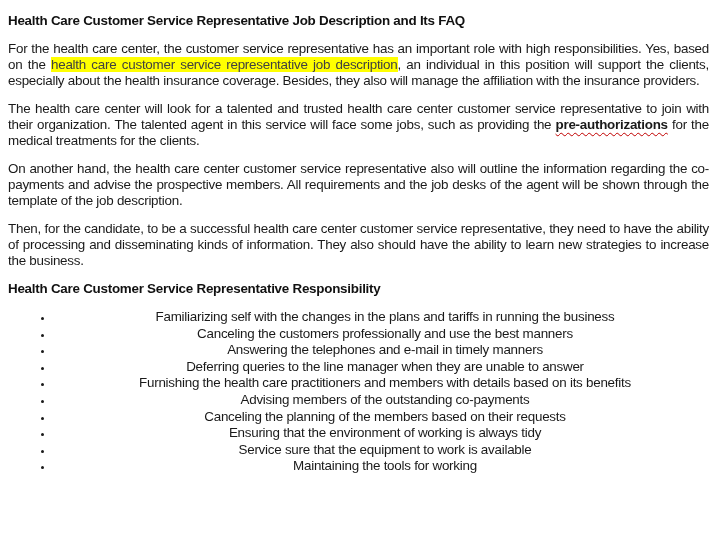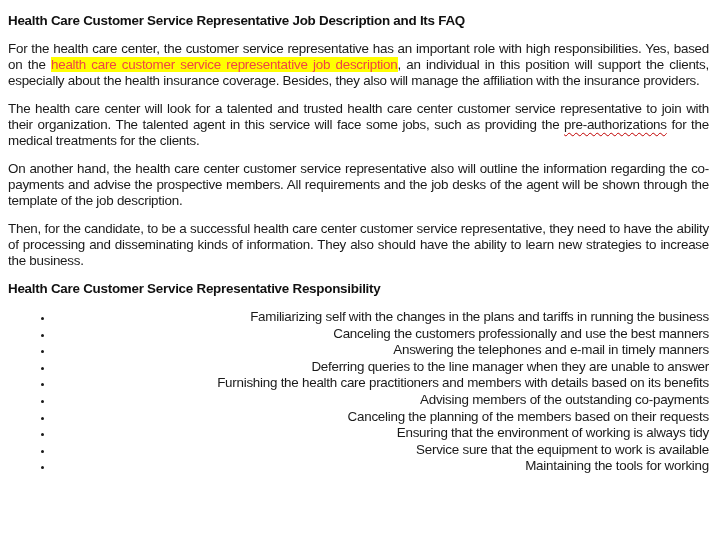--- a/index.html
+++ b/index.html
@@ -26,37 +26,38 @@
     font-weight: bold;
     margin: 0 0 12px 0;
     color: #111111;
   }
   .para {
     margin: 0 0 12px 0;
     text-align: justify;
   }
   .hl {
     background: #ffff00;
-    color: #ef4444;
+    color: #404040;
   }
   .spellcheck {
     text-decoration: underline wavy #c00000;
     text-decoration-thickness: 1px;
     text-underline-offset: 3px;
     text-decoration-skip-ink: none;
+    font-weight: bold;
   }
   ul.bullets {
     margin: 2px 0 0 0;
     padding: 0 0 0 46px;
     list-style: disc outside;
   }
   ul.bullets li {
     padding-left: 7px;
     line-height: 16.6px;
-    text-align: right;
+    text-align: center;
   }
   ul.bullets li::marker {
     font-size: 11px;
     color: #1a1a1a;
   }
 </style>
 </head>
 <body>
 
 <div class="page">

